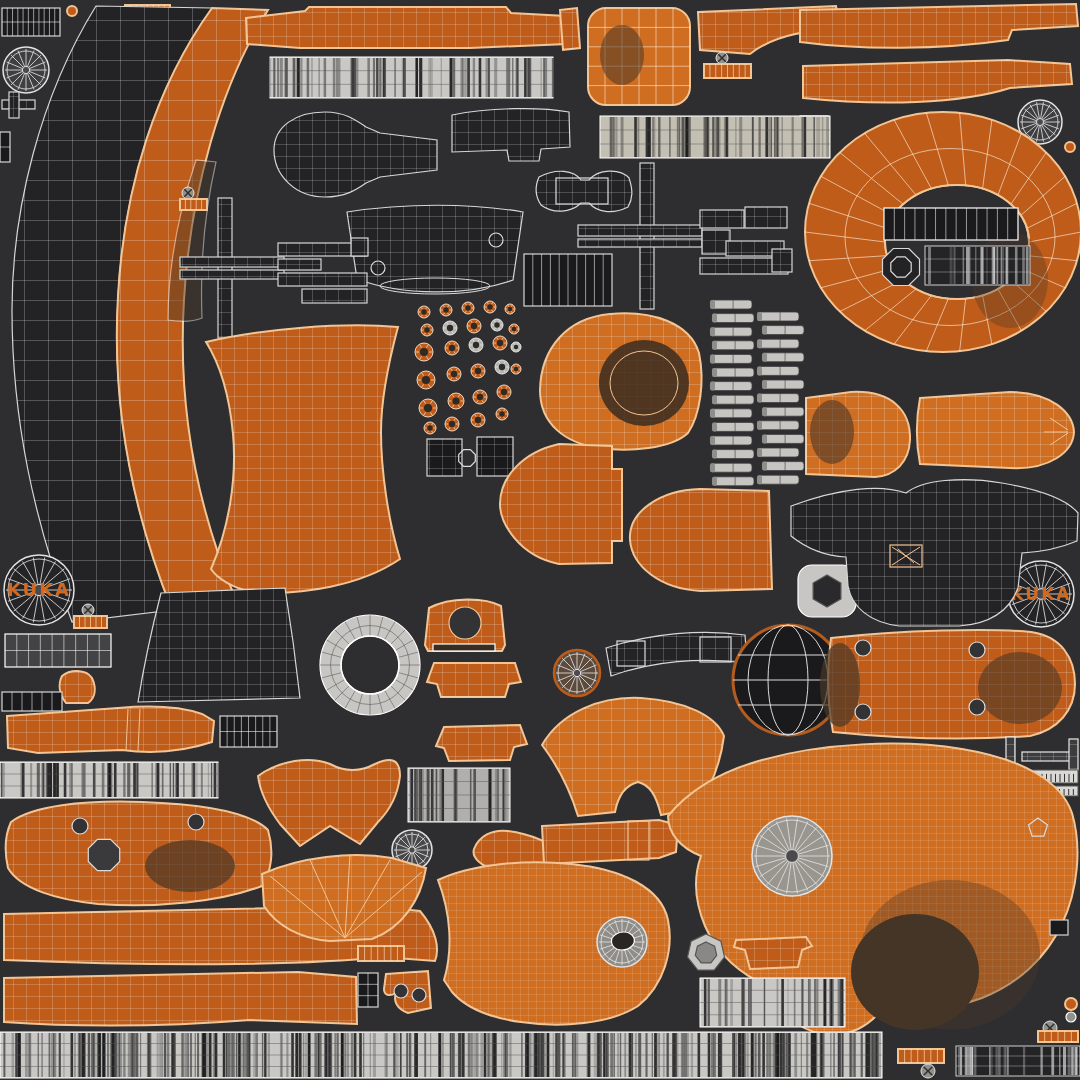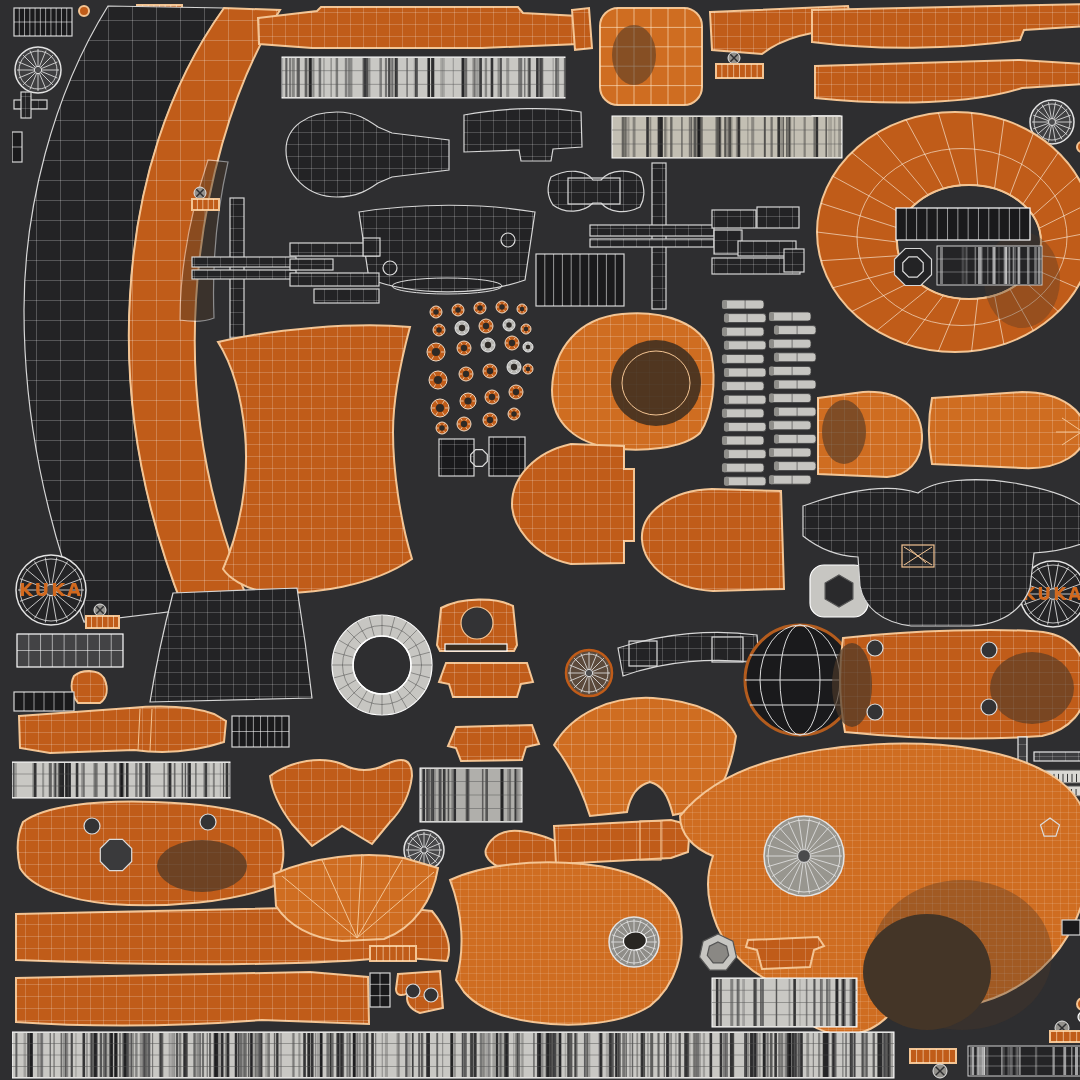--- a/index.html
+++ b/index.html
@@ -1,17 +1,17 @@
 <!DOCTYPE html>
 <html><head>
 <meta charset="utf-8">
 <style>
   html,body{margin:0;padding:0;background:#2e2e30;}
   body{display:flex;align-items:flex-start;justify-content:center;font-family:"DejaVu Sans",sans-serif;}
-  .stage{width:1080px;height:1080px;position:relative;background:#2e2e30;overflow:hidden;margin-left:12px;}
+  .stage{width:1080px;height:1080px;position:relative;background:#2e2e30;overflow:hidden;}
   svg{display:block;}
   text{font-family:"DejaVu Sans",sans-serif;font-weight:bold;letter-spacing:2px;}
 </style>
 </head>
 <body>
 
 <div class="stage">
   <svg id="atlas" width="1080" height="1080" viewBox="0 0 1080 1080">
     <defs>
       <pattern id="gm" width="13" height="12" patternUnits="userSpaceOnUse">

